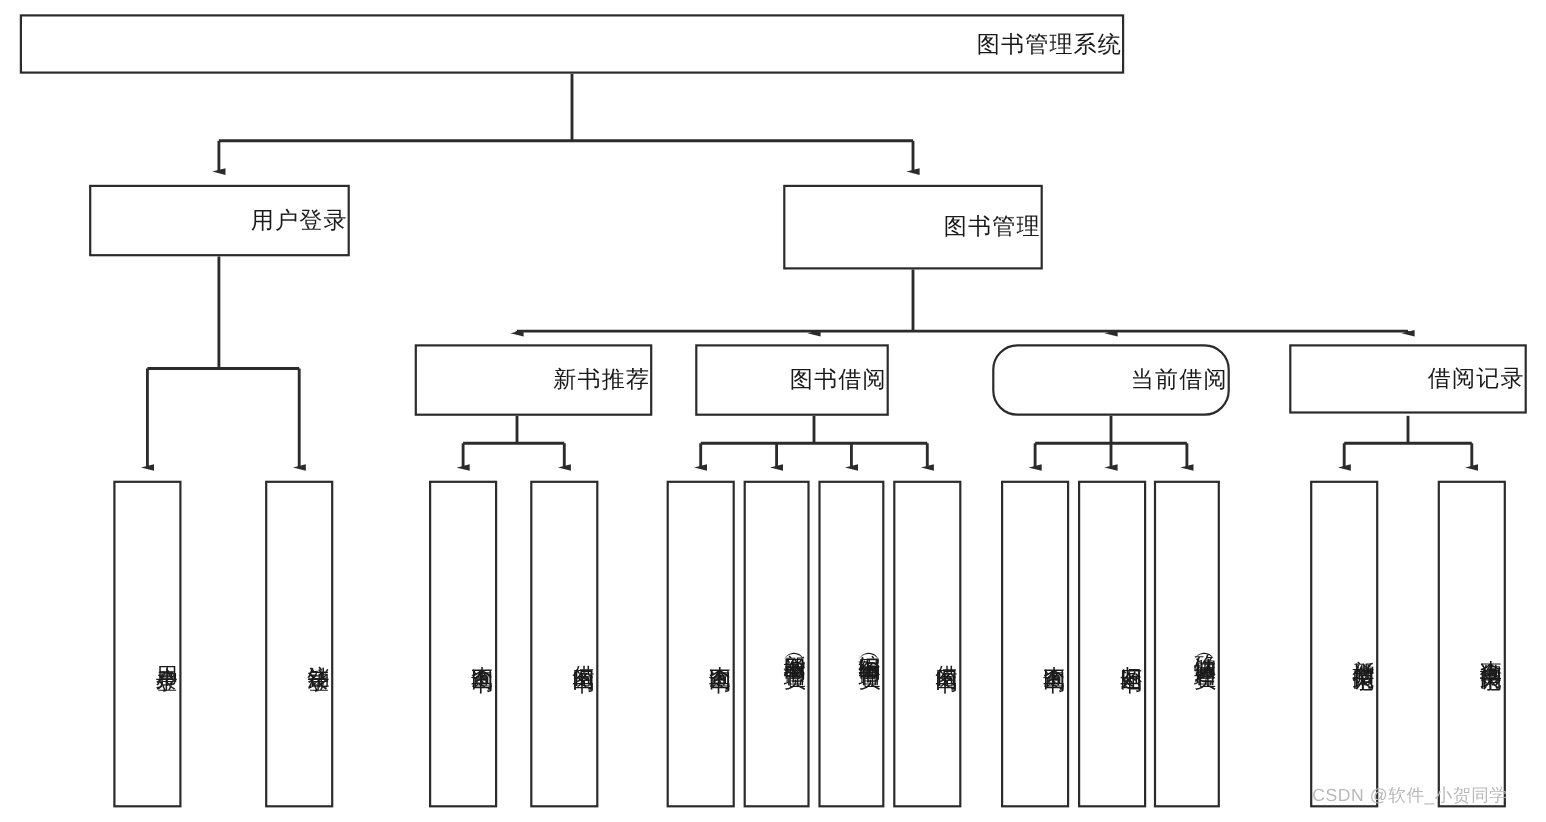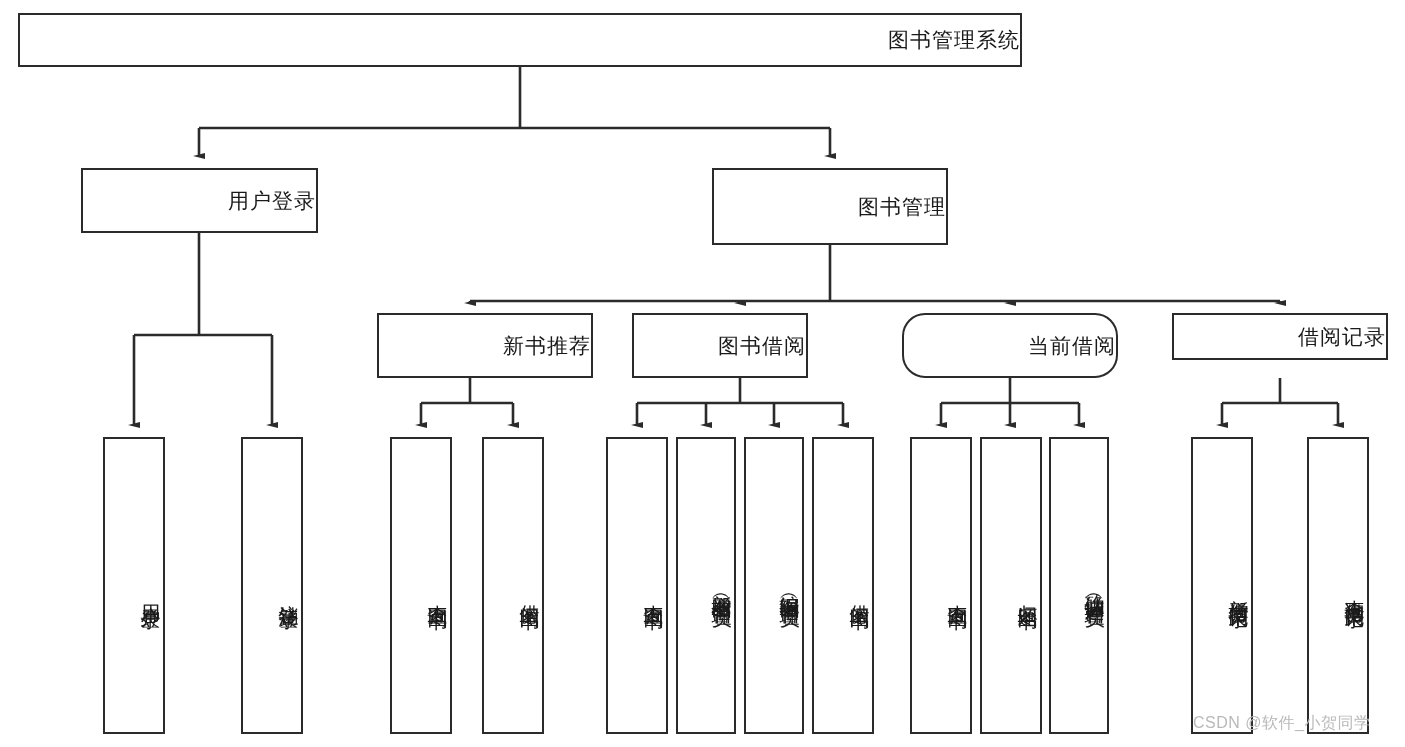--- a/index.html
+++ b/index.html
@@ -146,21 +146,21 @@
   </div>
 
   <div class="node node-h" style="left:632px; top:313px; width:176px; height:65px;">
     <span>图书借阅</span>
   </div>
 
   <div class="node node-h" style="left:902px; top:313px; width:216px; height:65px;border-radius:23px;">
     <span>当前借阅</span>
   </div>
 
-  <div class="node node-h" style="left:1172px; top:313px; width:216px; height:47px;">
+  <div class="node node-h" style="left:1172px; top:313px; width:216px; height:63px;">
     <span>借阅记录</span>
   </div>
 
   <div class="node node-v" style="left:103px; top:437px; width:62px; height:297px;">
     <span class="vtext">用户登录</span>
   </div>
 
   <div class="node node-v" style="left:241px; top:437px; width:62px; height:297px;">
     <span class="vtext">注销登录</span>
   </div>

